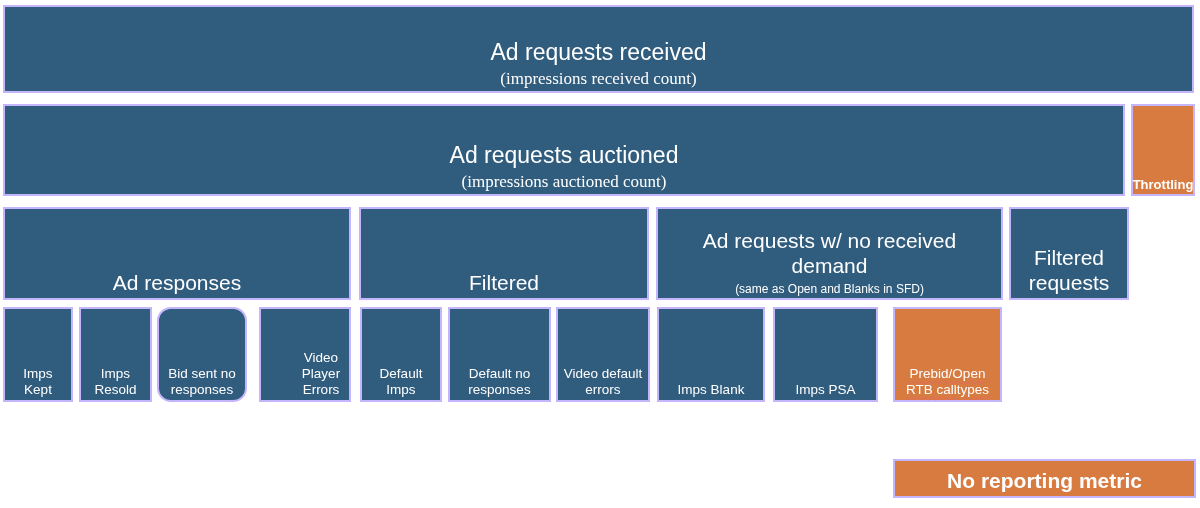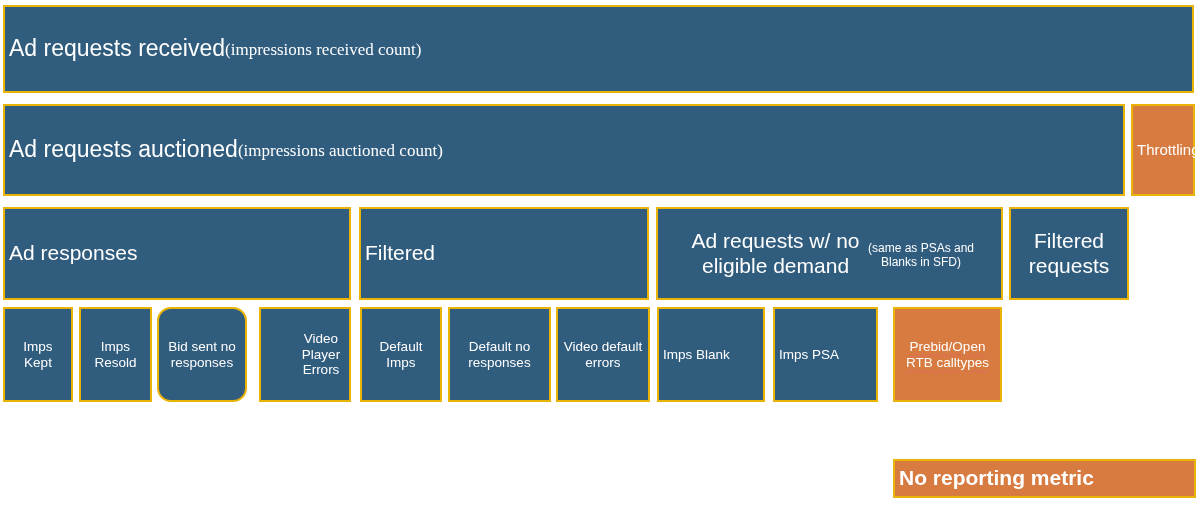--- a/index.html
+++ b/index.html
@@ -17,26 +17,26 @@
     position: relative;
     width: 1200px;
     height: 508px;
     overflow: hidden;
     background: #ffffff;
   }
   .node {
     position: absolute;
     box-sizing: border-box;
     display: flex;
-    flex-direction: row;
+    flex-direction: column;
     align-items: center;
-    justify-content: flex-start;
+    justify-content: flex-end;
     text-align: center;
     color: #ffffff;
-    border: 2px solid #eab308;
+    border: 2px solid #c4b5fd;
     line-height: 1.18;
     padding: 2px 4px;
   }
   .node.blue  { background: #305C7D; }
   .node.orange{ background: #D87B41; }
 
   .node .title {
     display: block;
     white-space: pre-line;
   }
@@ -45,21 +45,21 @@
     margin-top: 3px;
     white-space: pre-line;
   }
 
   
   .t-xl  .title { font-size: 23px; font-weight: 400; }
   .t-xl  .sub   { font-size: 17px; font-weight: 400; font-family: Liberation Serif, serif; }
   .t-lg  .title { font-size: 21px; font-weight: 400; }
   .t-lg  .sub   { font-size: 12px; font-weight: 400; }
   .t-xs  .title { font-size: 13.5px; font-weight: 400; }
-  .t-tiny .title{ font-size: 15px;  font-weight: 400; }
+  .t-tiny .title{ font-size: 13px;  font-weight: 700; }
   .t-legend .title { font-size: 21px; font-weight: bold; }
 
   .spell {
     text-decoration: underline;
     text-decoration-style: wavy;
     text-decoration-color: #e06666;
     text-decoration-thickness: 1px;
     text-underline-offset: 2px;
   }
 </style>
@@ -84,22 +84,22 @@
 
   <div class="node blue t-lg" style="left:3px; top:207px; width:348px; height:93px;">
     <span class="title">Ad responses</span>
   </div>
 
   <div class="node blue t-lg" style="left:359px; top:207px; width:290px; height:93px;">
     <span class="title">Filtered</span>
   </div>
 
   <div class="node blue t-lg" style="left:656px; top:207px; width:347px; height:93px; padding-left:26px; padding-right:26px;">
-    <span class="title">Ad requests w/ no eligible demand</span>
-    <span class="sub">(same as PSAs and Blanks in SFD)</span>
+    <span class="title">Ad requests w/ no received demand</span>
+    <span class="sub">(same as Open and Blanks in SFD)</span>
   </div>
 
   <div class="node blue t-lg" style="left:1009px; top:207px; width:120px; height:93px;">
     <span class="title">Filtered requests</span>
   </div>
 
   <div class="node blue t-xs" style="left:3px; top:307px; width:70px; height:95px;">
     <span class="title">Imps Kept</span>
   </div>
 

